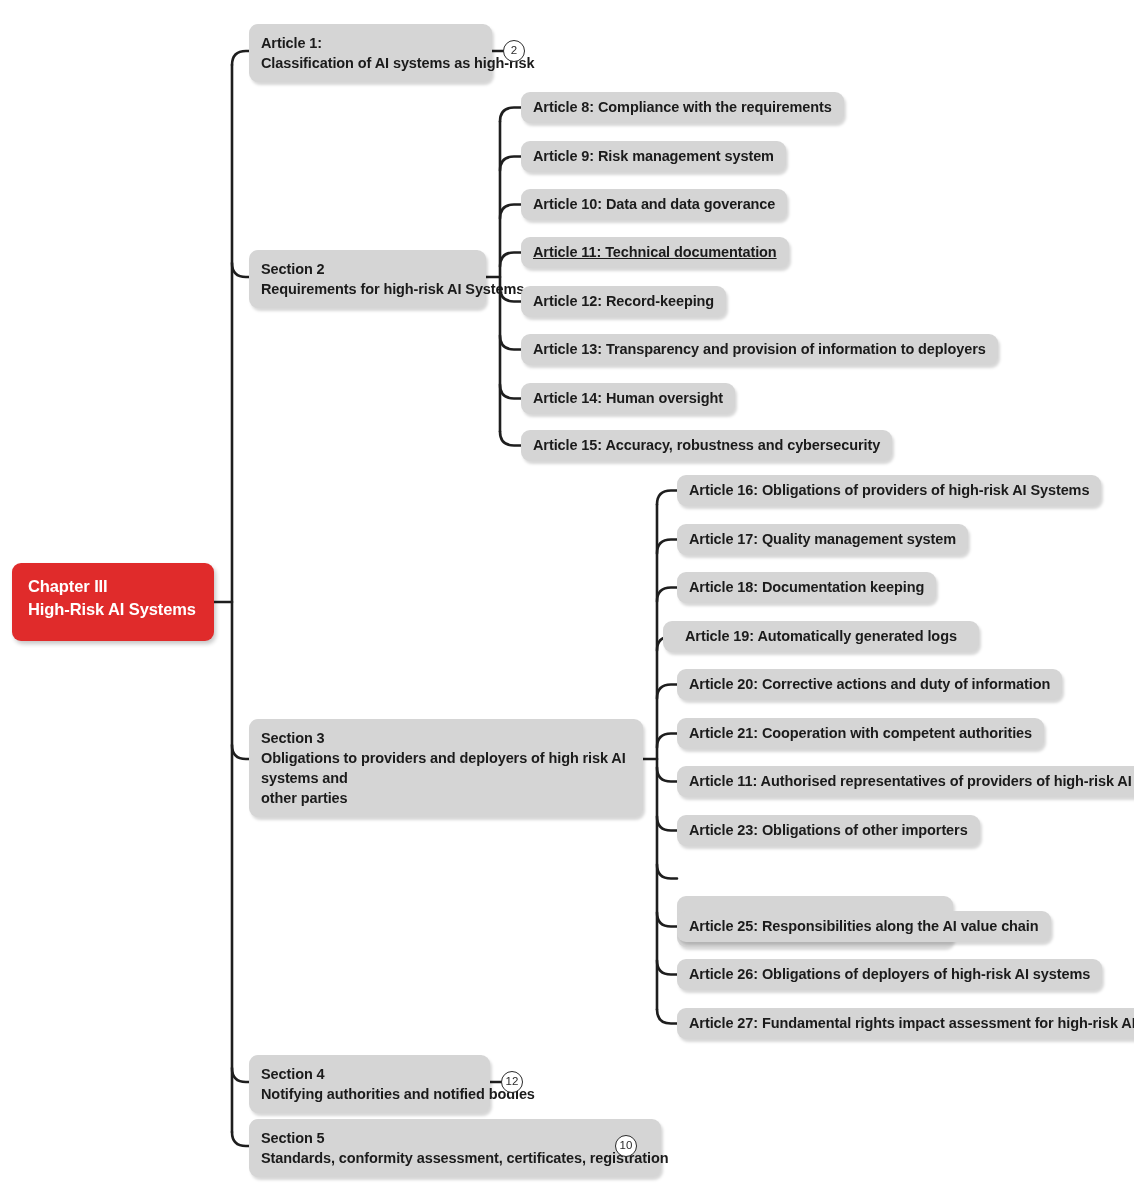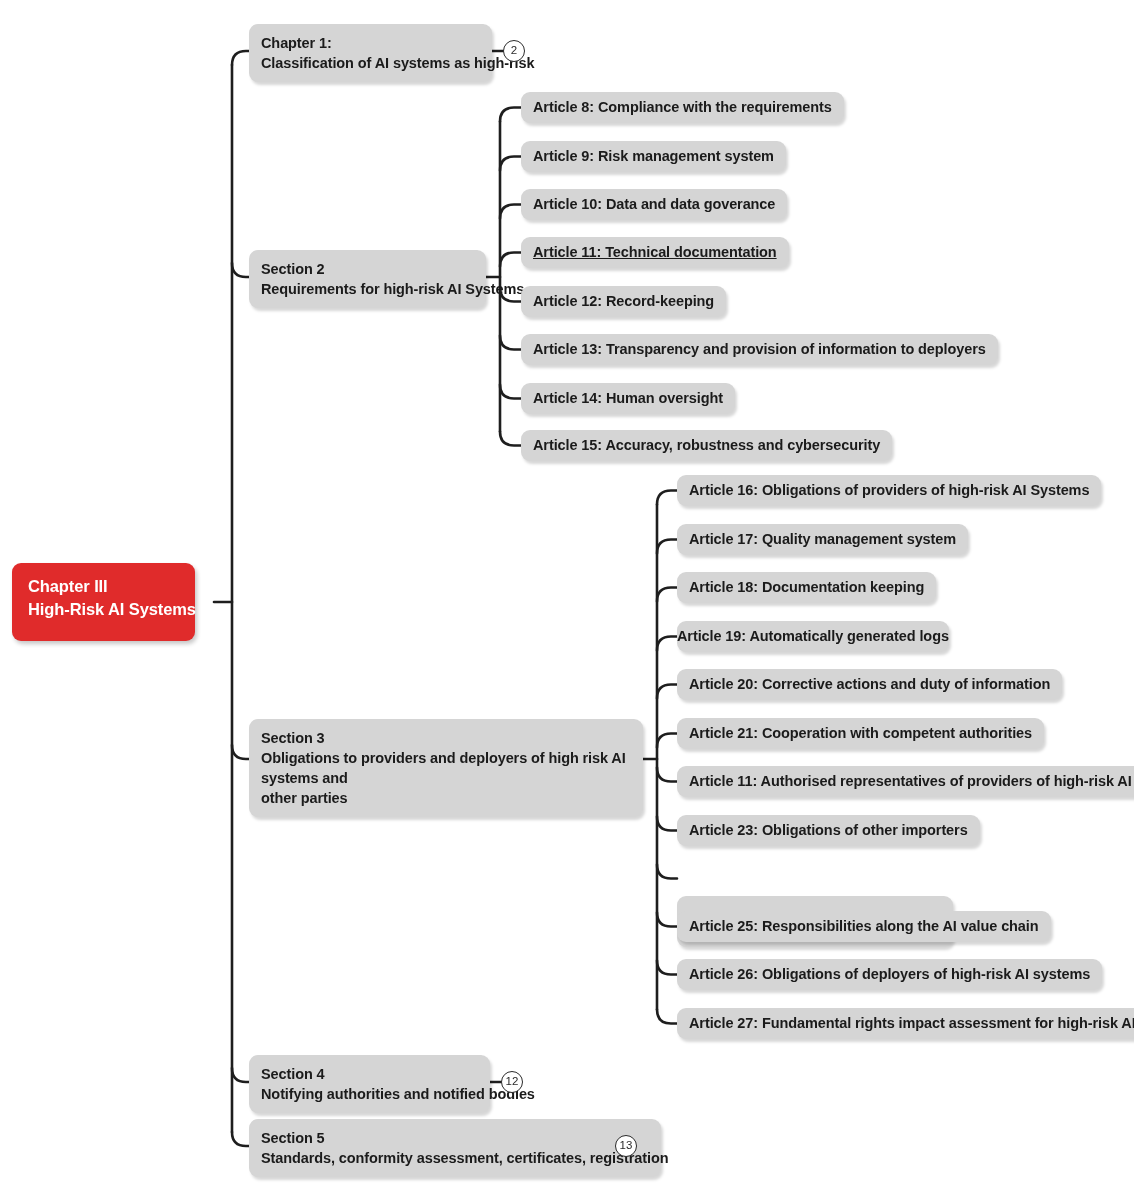--- a/index.html
+++ b/index.html
@@ -109,27 +109,27 @@
         <path d="M 657 864.5 Q 657 878.5 671 878.5 L 677 878.5"></path>
         <path d="M 657 912.5 Q 657 926.5 671 926.5 L 677 926.5"></path>
         <path d="M 657 960.5 Q 657 974.5 671 974.5 L 677 974.5"></path>
         <path d="M 657 1009.5 Q 657 1023.5 671 1023.5 L 677 1023.5"></path>
         <path d="M 492 51 L 503 51"></path>
         <path d="M 490 1082 L 501 1082"></path>
         <path d="M 604 1146 L 615 1146"></path>
       </g>
   </svg>
 
-  <div class="node root" id="root-node" style="left: 12px; top: 563px; width: 183px; min-height: 78px;">
+  <div class="node root" id="root-node" style="left: 12px; top: 563px; width: 202px; min-height: 78px;">
     <span class="line">Chapter III</span>
     <span class="line">High-Risk AI Systems</span>
   </div>
 
   <div class="node" id="section-1-node" style="left: 249px; top: 24px; width: 243px; min-height: 54px;">
-    <span class="line">Chapter 1:</span>
+    <span class="line">Article 1:</span>
     <span class="line">Classification of AI systems as high-risk</span>
   </div>
   <div class="badge" id="section-1-badge" style="left: 503px; top: 40px;">2</div>
 
   <div class="node" id="section-2-node" style="left: 249px; top: 250px; width: 237px; min-height: 54px;">
     <span class="line">Section 2</span>
     <span class="line">Requirements for high-risk AI Systems</span>
   </div>
 
   <div class="node multiline" id="section-3-node" style="left: 249px; top: 719px; width: 394px; min-height: 80px;">
@@ -141,21 +141,21 @@
   <div class="node" id="section-4-node" style="left: 249px; top: 1055px; width: 241px; min-height: 54px;">
     <span class="line">Section 4</span>
     <span class="line">Notifying authorities and notified bodies</span>
   </div>
   <div class="badge" id="section-4-badge" style="left: 501px; top: 1071px;">12</div>
 
   <div class="node" id="section-5-node" style="left: 249px; top: 1119px; width: 412px; min-height: 54px;">
     <span class="line">Section 5</span>
     <span class="line">Standards, conformity assessment, certificates, registration</span>
   </div>
-  <div class="badge" id="section-5-badge" style="left: 615px; top: 1135px;">13</div>
+  <div class="badge" id="section-5-badge" style="left: 615px; top: 1135px;">10</div>
 
   <div id="leaves-host">
       <div class="node" style="left: 521px; top: 92px; padding: 6px 12px; line-height: 1.3; text-align: center;">
         <span class="line">Article 8: Compliance with the requirements</span>
       </div>
       <div class="node" style="left: 521px; top: 141px; padding: 6px 12px; line-height: 1.3;">
         <span class="line">Article 9: Risk management system</span>
       </div>
       <div class="node" style="left: 521px; top: 189px; padding: 6px 12px; line-height: 1.3;">
         <span class="line">Article 10: Data and data goverance</span>
@@ -177,21 +177,21 @@
       </div>
       <div class="node" style="left: 677px; top: 475px; padding: 6px 12px; line-height: 1.3;">
         <span class="line">Article 16: Obligations of providers of high-risk AI Systems</span>
       </div>
       <div class="node" style="left: 677px; top: 524px; padding: 6px 12px; line-height: 1.3; text-align: center;">
         <span class="line">Article 17: Quality management system</span>
       </div>
       <div class="node" style="left: 677px; top: 572px; padding: 6px 12px; line-height: 1.3;">
         <span class="line">Article 18: Documentation keeping</span>
       </div>
-      <div class="node" style="left: 677px; top: 621px; padding: 6px 0; line-height: 1.3;">
+      <div class="node" style="left: 663px; top: 621px; padding: 6px 22px; line-height: 1.3;">
         <span class="line">Article 19: Automatically generated logs</span>
       </div>
       <div class="node" style="left: 677px; top: 669px; padding: 6px 12px; line-height: 1.3;">
         <span class="line">Article 20: Corrective actions and duty of information</span>
       </div>
       <div class="node" style="left: 677px; top: 718px; padding: 6px 12px; line-height: 1.3;">
         <span class="line">Article 21: Cooperation with competent authorities</span>
       </div>
       <div class="node" style="left: 677px; top: 766px; padding: 6px 12px; line-height: 1.3;">
         <span class="line">Article 11: Authorised representatives of providers of high-risk AI systems</span>

